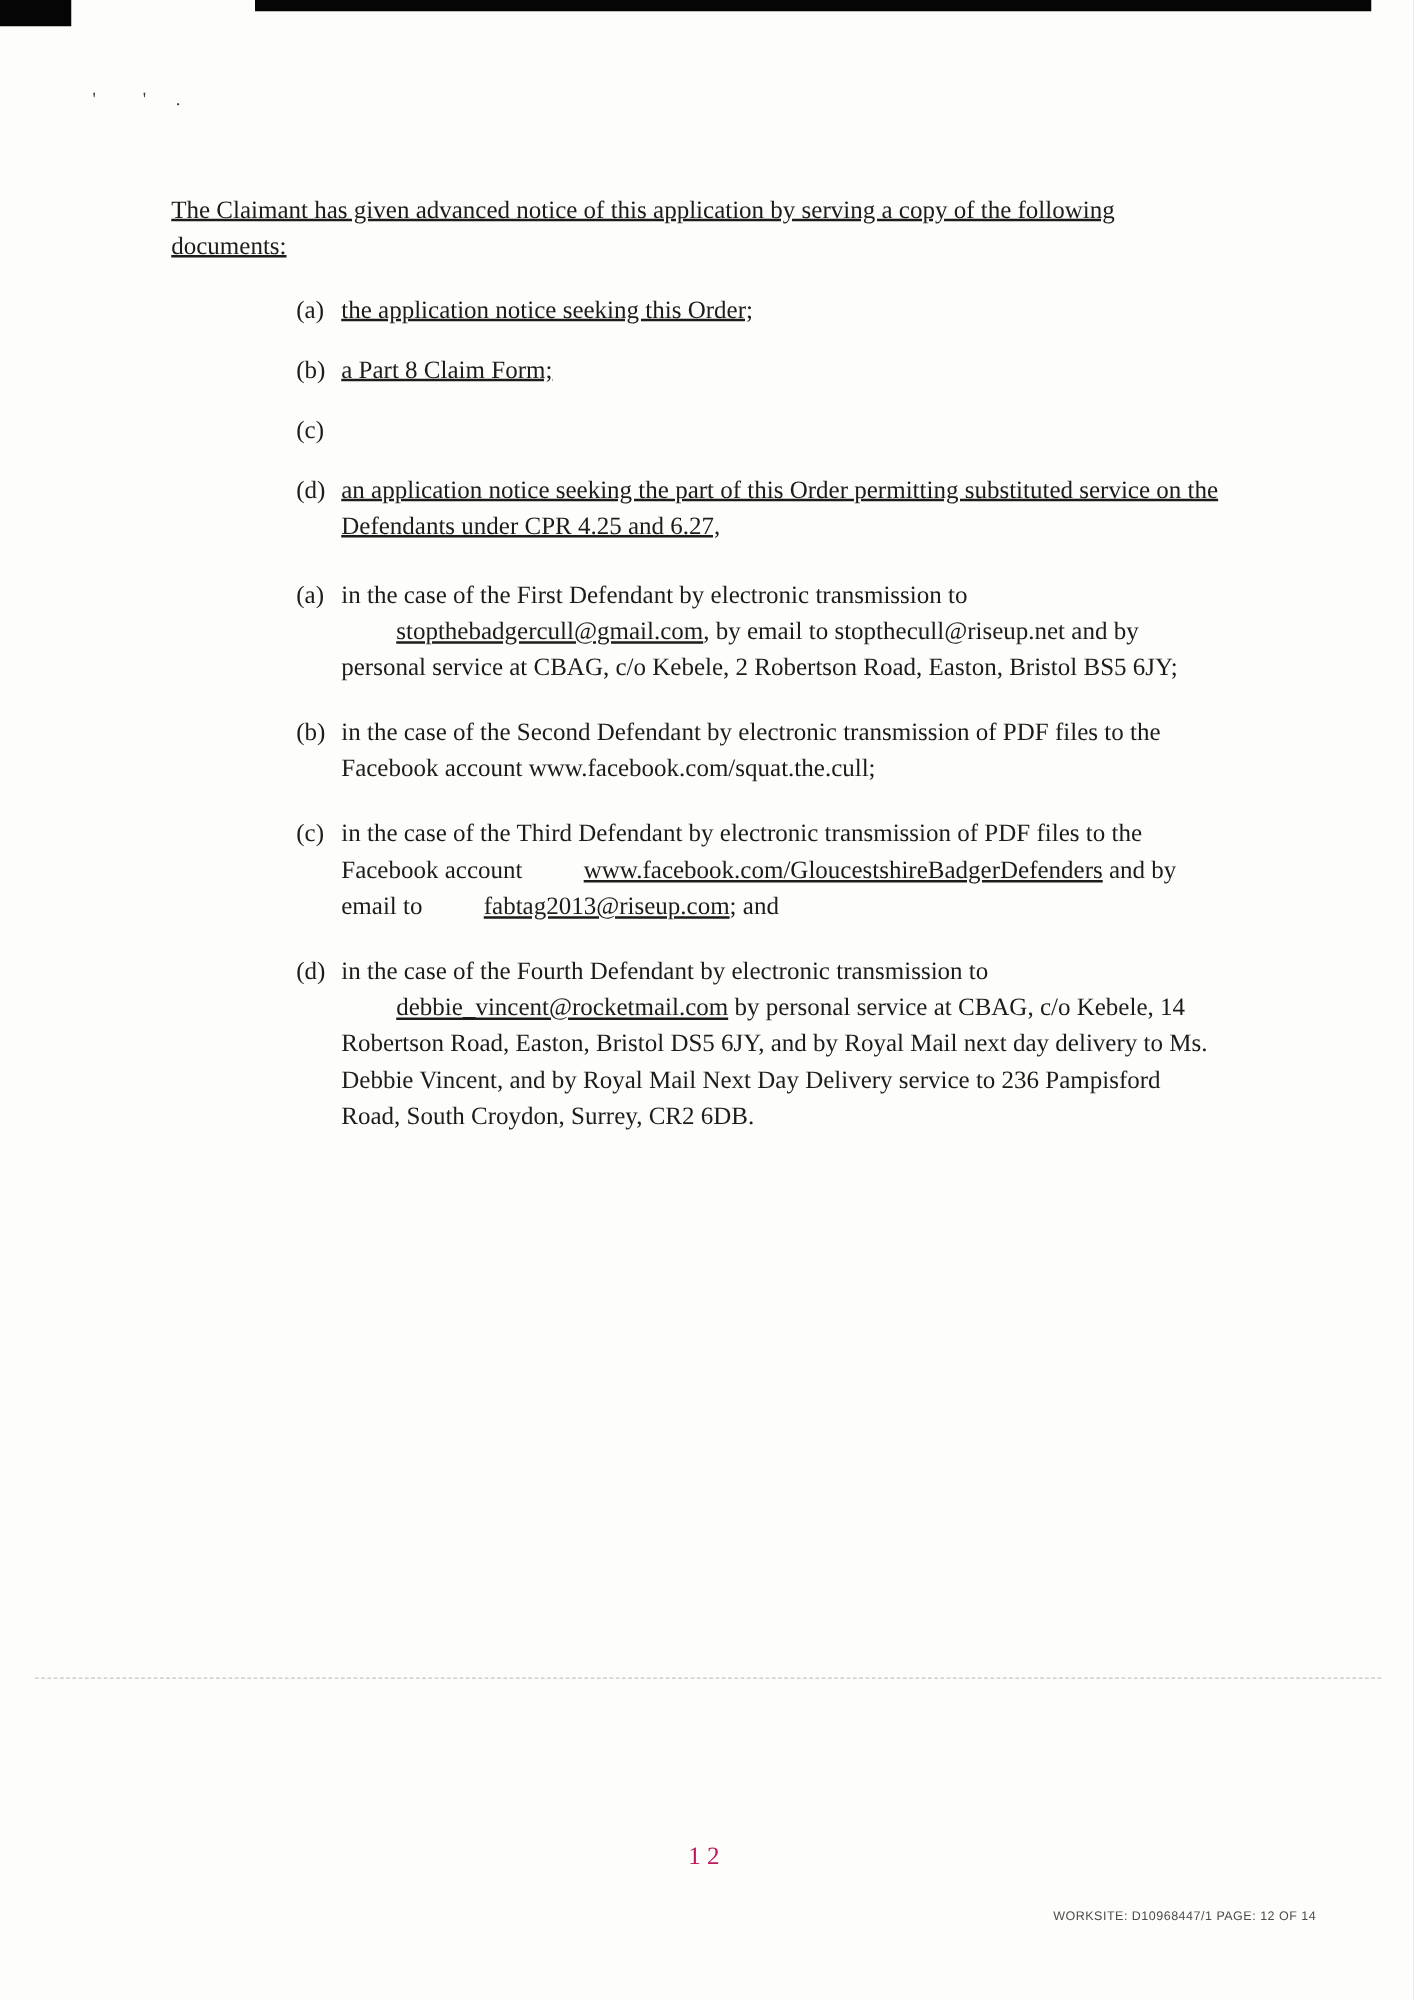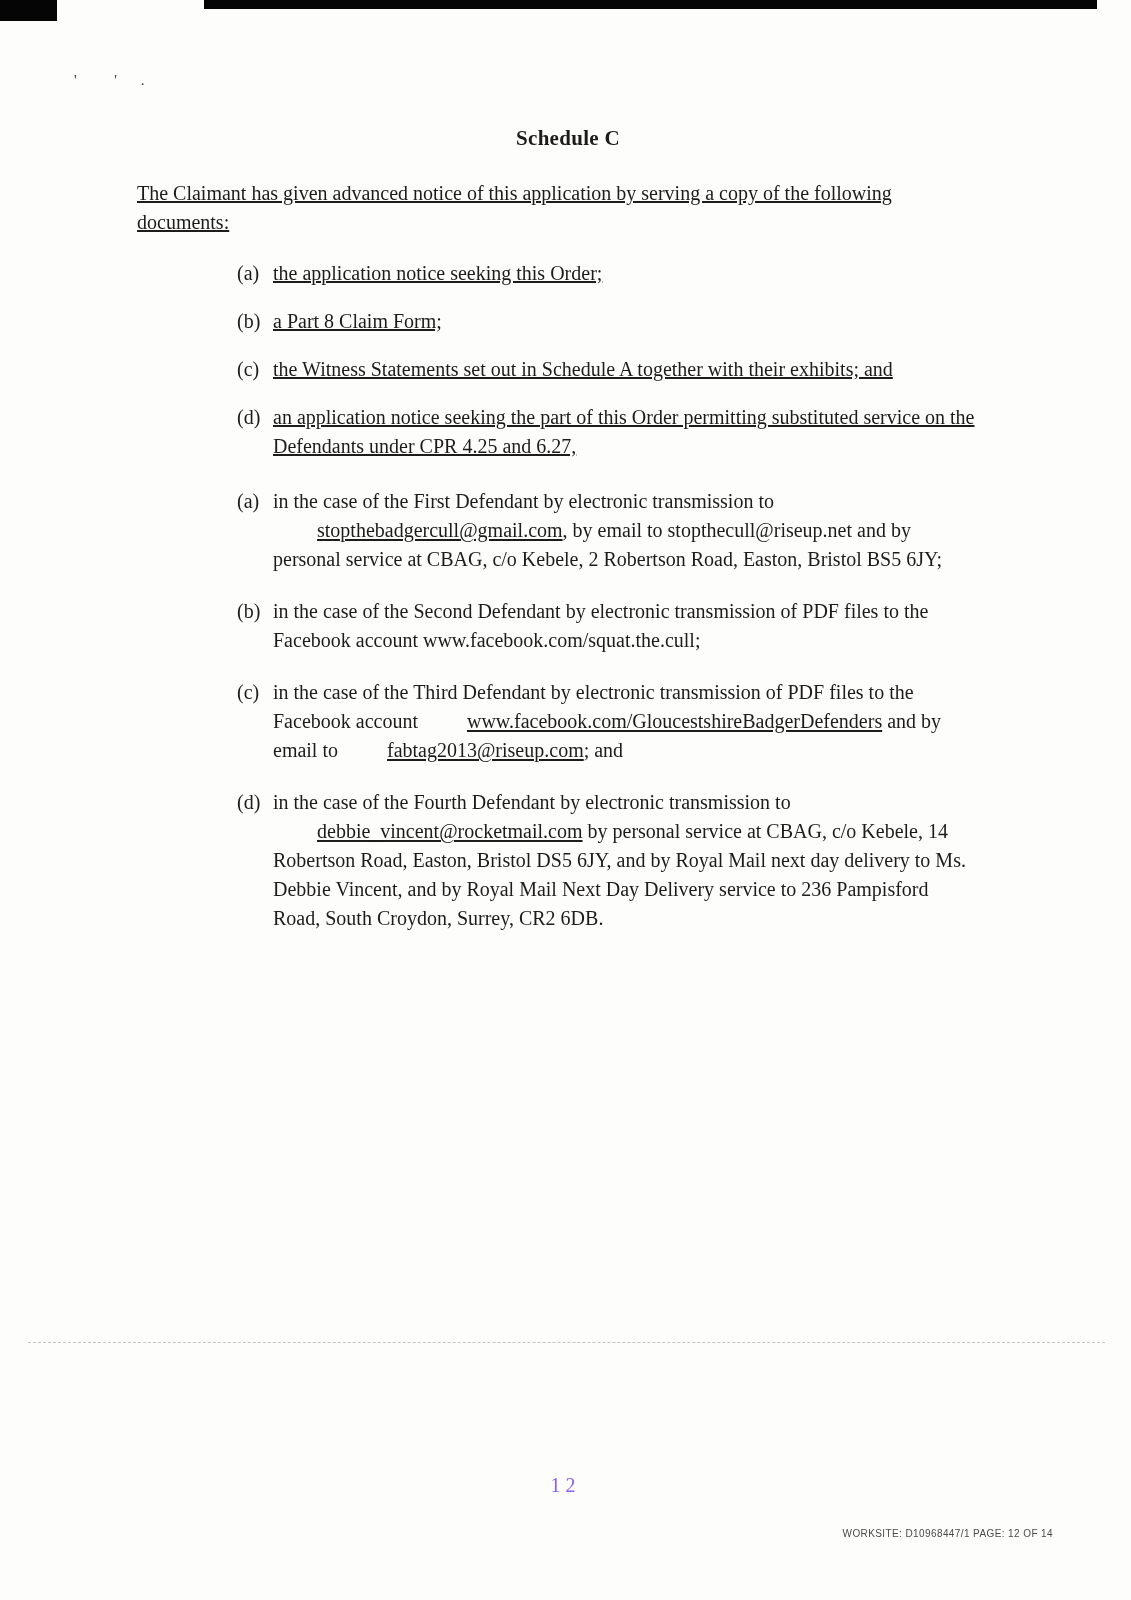--- a/index.html
+++ b/index.html
@@ -47,54 +47,52 @@
   
   .fold-line {
     position:absolute; left:28px; right:26px; top:1342px;
     border-top:1px dashed #b8b7ae;
     opacity:.8;
   }
   .page-number {
     position:absolute; left:0; right:0; top:1474px;
     text-align:center;
     font-size:20px; letter-spacing:5px;
-    color:#8b5cf6;
+    color:#be185d;
   }
   .footer-ref {
     position:absolute; right:78px; top:1528px;
     font-family:Liberation Sans, sans-serif;
     font-size:10px; color:#4a4a46; letter-spacing:0.4px;margin-left:46px;
   }
 </style>
 </head>
 <body>
 
 <div class="page">
 
   <div class="art art-topleft"></div>
   <div class="art art-topstrip"></div>
   <div class="scan-marks">'  ' .</div>
 
   <div class="content">
-    <h1 class="doc-title">Schedule C</h1>
 
     <p class="para">The Claimant has given advanced notice of this application by serving a copy of the following documents:</p>
 
     <div class="list list-1">
         <div class="li">
           <span class="li-label">(a)</span>
           <span class="li-body"><span>the application notice seeking this Order;</span></span>
         </div>
         <div class="li">
           <span class="li-label">(b)</span>
           <span class="li-body"><span>a Part 8 Claim Form;</span></span>
         </div>
         <div class="li">
           <span class="li-label">(c)</span>
-          <span class="li-body"><span>the Witness Statements set out in Schedule A together with their exhibits; and</span></span>
         </div>
         <div class="li">
           <span class="li-label">(d)</span>
           <span class="li-body"><span>an application notice seeking the part of this Order permitting substituted service on the Defendants under CPR 4.25 and 6.27,</span></span>
         </div>
       </div>
 
 
     <div class="list list-2">
         <div class="li">

